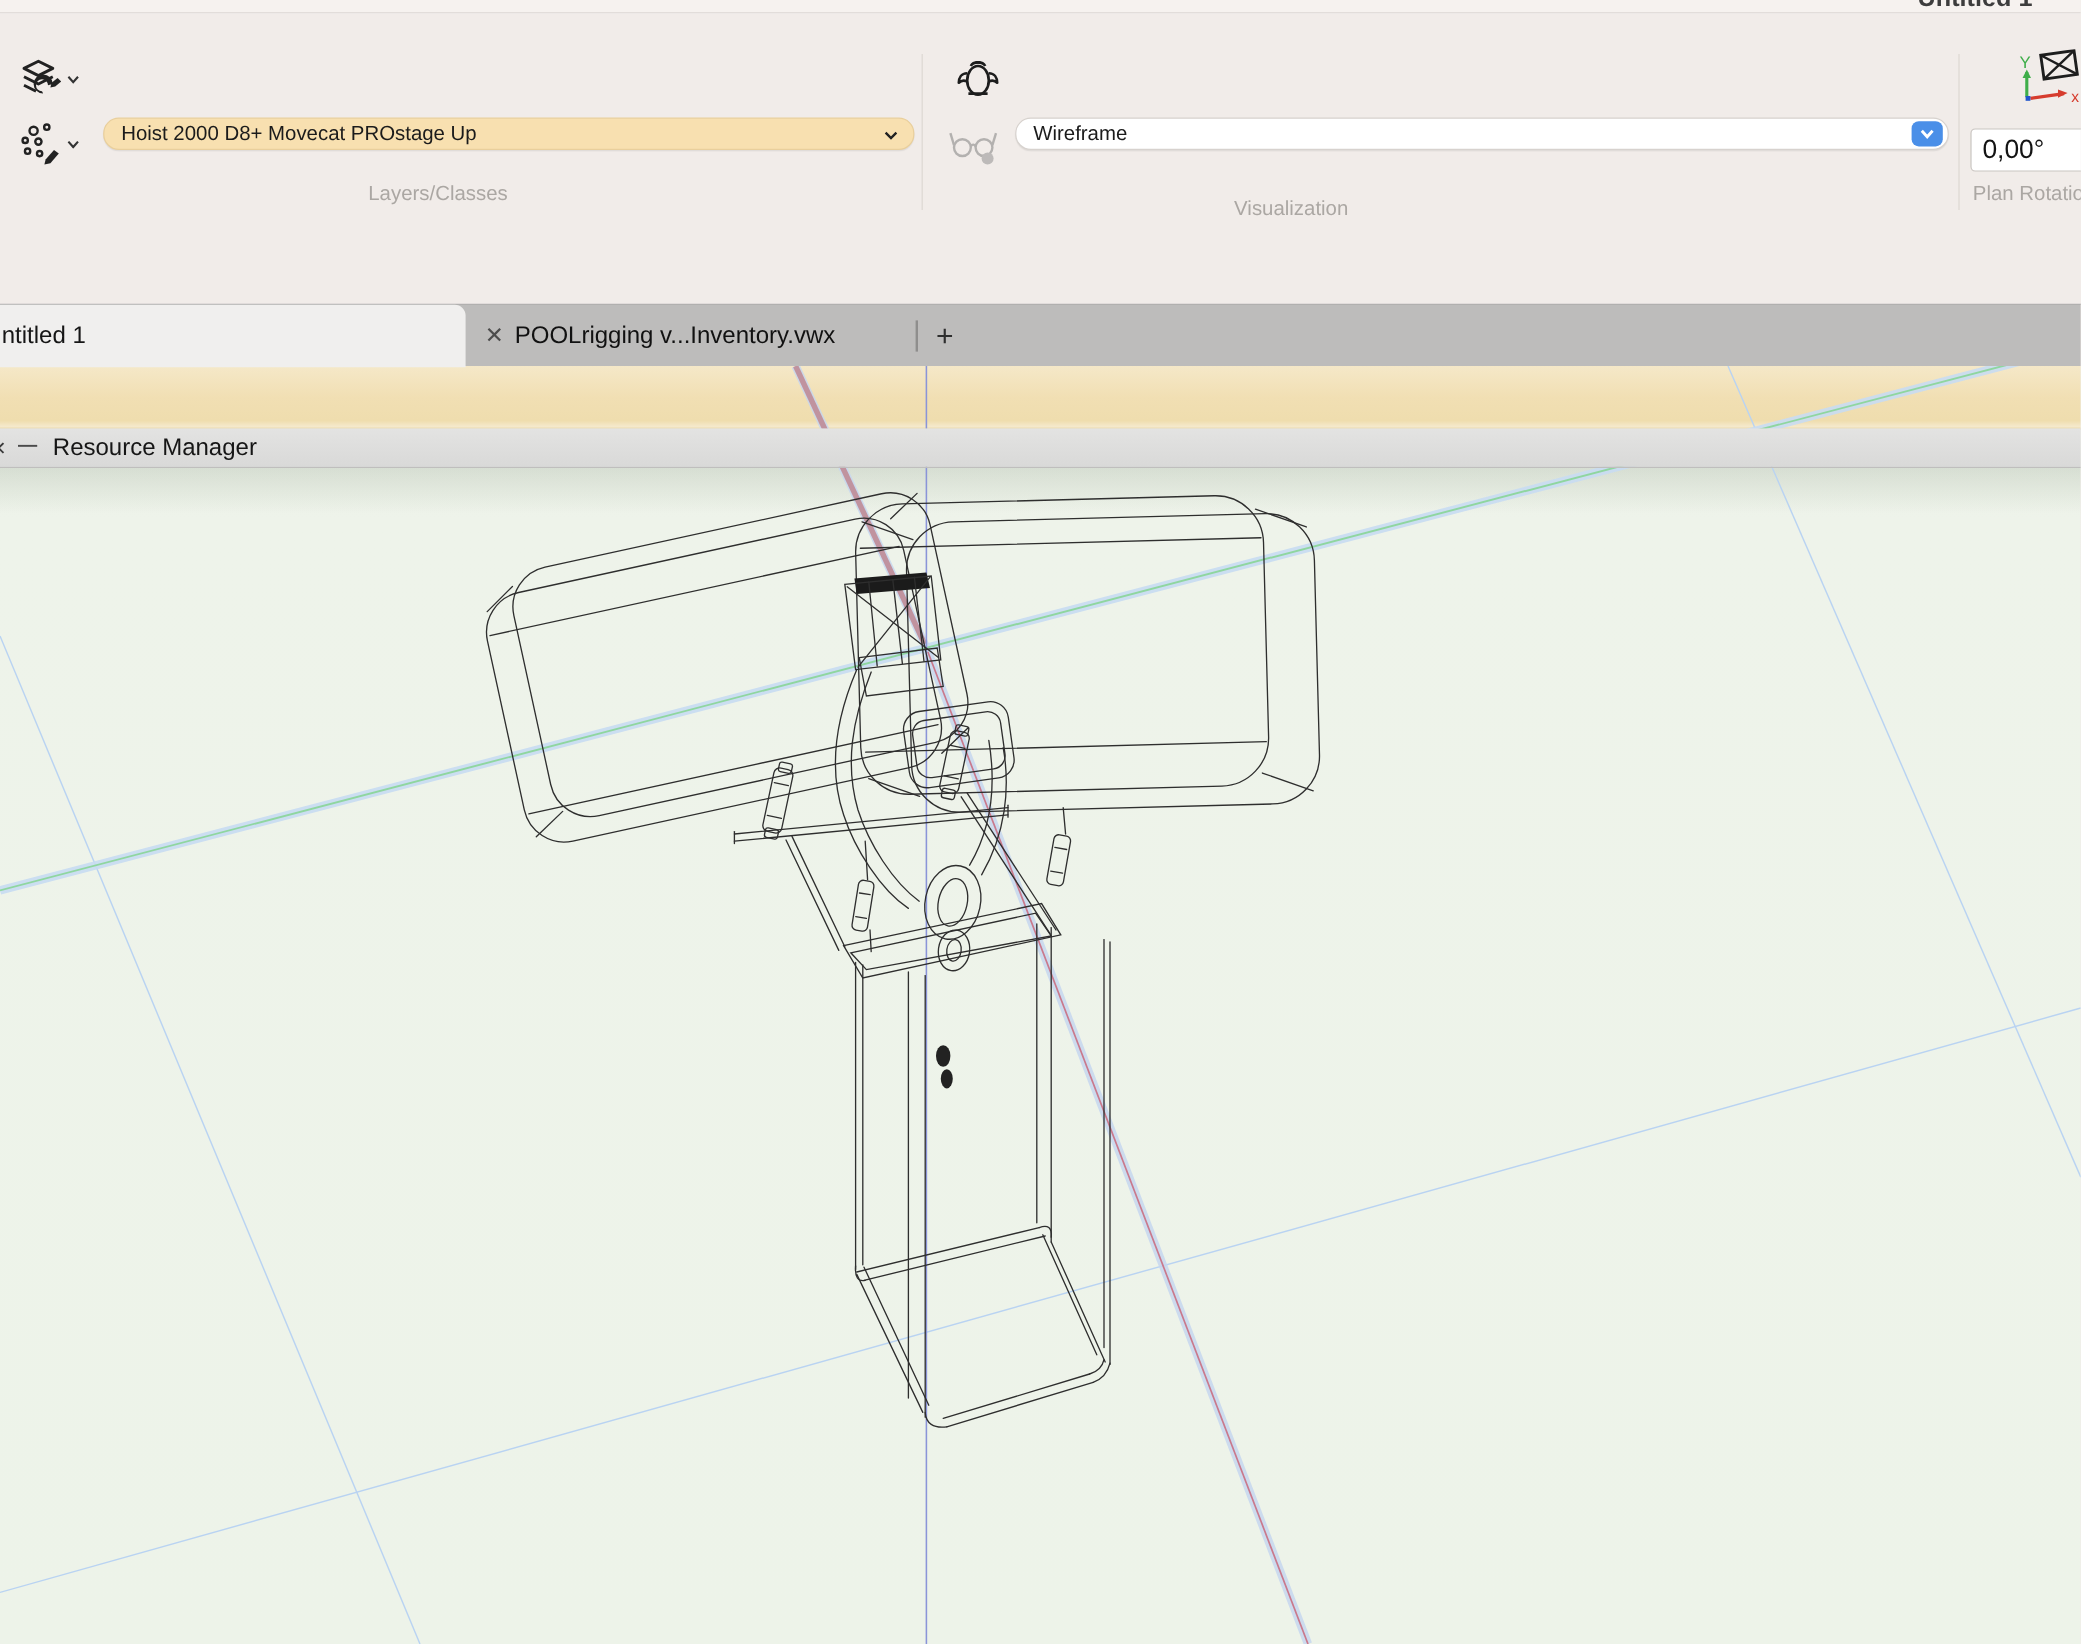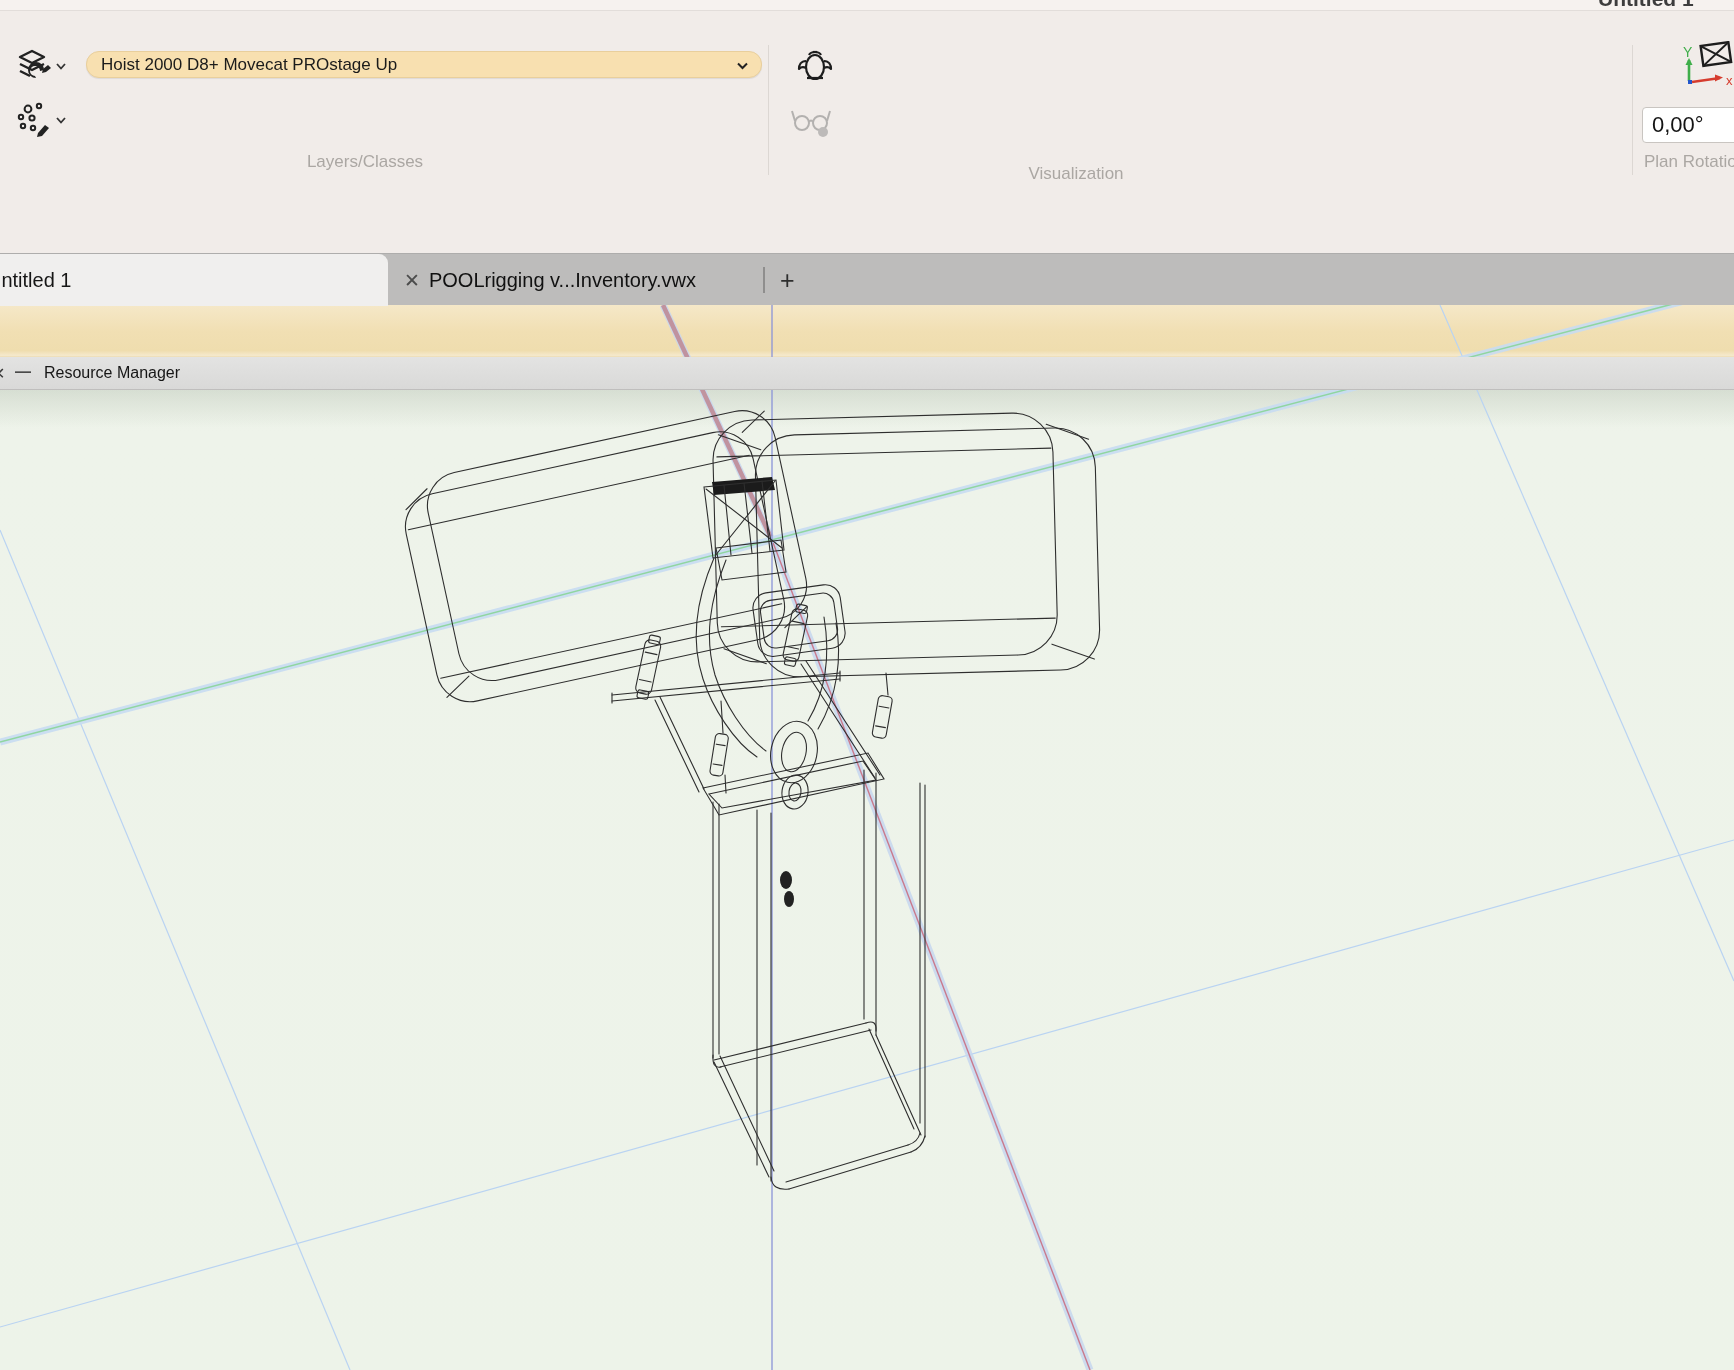--- a/index.html
+++ b/index.html
@@ -12,21 +12,21 @@
   .doc-title{position:absolute;left:1598px;top:-13px;font-size:21px;font-weight:bold;color:#3d3d3d;z-index:30;white-space:nowrap;}
   
   .menustrip{position:absolute;left:0;top:0;width:100%;height:10px;background:#f6f2ef;border-bottom:1px solid #e2ddda;z-index:20;}
   .toolbar{position:absolute;left:0;top:11px;width:100%;height:242px;background:#f1ece9;z-index:19;}
   .tool-icon-btn{position:absolute;width:52px;height:38px;display:flex;align-items:center;gap:2px;cursor:default;}
   .tool-icon-btn svg{display:block;}
   .mini-chevron{width:10px;height:7px;}
   .popup-field{
     position:absolute;height:27px;background:#fff;border:1px solid #d7d2ce;border-radius:13px;
     box-shadow:0 1px 1px rgba(0,0,0,.08);display:flex;align-items:center;
-    font-size:17px;color:#1b1b1b;padding:0 14px;box-sizing:border-box;white-space:nowrap;
+    font-size:17px;color:#1b1b1b;padding:0 14px;box-sizing:border-box;white-space:nowrap;margin-top:47px;
   }
   .popup-field.highlight{background:#f8e0b0;border-color:#e9cf9c;}
   .popup-field .chev{position:absolute;right:13px;top:10px;}
   .popup-field .chev-btn{
     position:absolute;right:4px;top:2px;width:26px;height:21px;border-radius:6px;background:#4a8fe8;
     display:flex;align-items:center;justify-content:center;
   }
   .group-label{position:absolute;top:141px;font-size:17px;color:#aba7a3;text-align:center;white-space:nowrap;}
   .v-divider{position:absolute;top:34px;height:130px;width:1px;background:#dcd7d3;}
   .angle-field{
@@ -46,21 +46,21 @@
   .tab-sep{position:absolute;left:763px;top:13px;width:2px;height:26px;background:#8f8e8d;}
   .tab-add{position:absolute;left:780px;top:0;height:52px;display:flex;align-items:center;font-size:25px;color:#2e2e2e;}
   
   .rm-bar{
     position:absolute;left:0;top:357px;width:100%;height:33px;z-index:17;
     background:linear-gradient(#e3e3e2,#d9d9d8);border-bottom:1px solid #bfbebd;box-sizing:border-box;
     display:flex;align-items:center;
   }
   .rm-close{position:absolute;left:-8px;top:7px;font-size:16px;color:#3a3a3a;}
   .rm-min{position:absolute;left:15px;top:6px;font-size:16px;font-weight:bold;color:#4a4a4a;}
-  .rm-title{position:absolute;left:44px;top:0;line-height:32px;font-size:16px;color:#161616;}
+  .rm-title{position:absolute;left:44px;top:0;line-height:32px;font-size:20px;color:#161616;}
   
   .canvas-wrap{position:absolute;left:0;top:305px;width:1734px;height:1065px;z-index:1;}
 </style>
 </head>
 <body>
 
 <div class="menustrip"></div>
 
 <div class="toolbar">
 
@@ -117,20 +117,28 @@
         <ellipse cx="20" cy="20" rx="9" ry="12"></ellipse>
         <path d="M11 14 C6 14 4 18 4 22 C6 20 9 20 11 21"></path>
         <path d="M29 14 C34 14 36 18 36 22 C34 20 31 20 29 21"></path>
         <path d="M14 8 C16 4 24 4 26 8"></path>
         <path d="M18 5 h4"></path>
         <path d="M12 31 h16"></path>
       </g>
     </svg>
   </span>
 
+  <div class="popup-field" style="left:846px;top:40px;width:778px;">
+    <span>Wireframe</span>
+    <span class="chev-btn">
+      <svg width="12" height="9" viewBox="0 0 12 9">
+          <polyline points="1.5,2 6,7 10.5,2" fill="none" stroke="#fff" stroke-width="2.4"></polyline>
+        </svg>
+    </span>
+  </div>
 
   <span style="position:absolute;left:790px;top:90px;opacity:.5;">
     <svg width="44" height="38" viewBox="0 0 44 38">
       <g fill="none" stroke="#777" stroke-width="2">
         <circle cx="12" cy="22" r="7"></circle>
           <circle cx="30" cy="22" r="7"></circle>
         <path d="M19 21 q2 -3 4 0"></path>
         <path d="M5 20 L2 10"></path>
           <path d="M37 20 L40 10"></path>
       </g>

